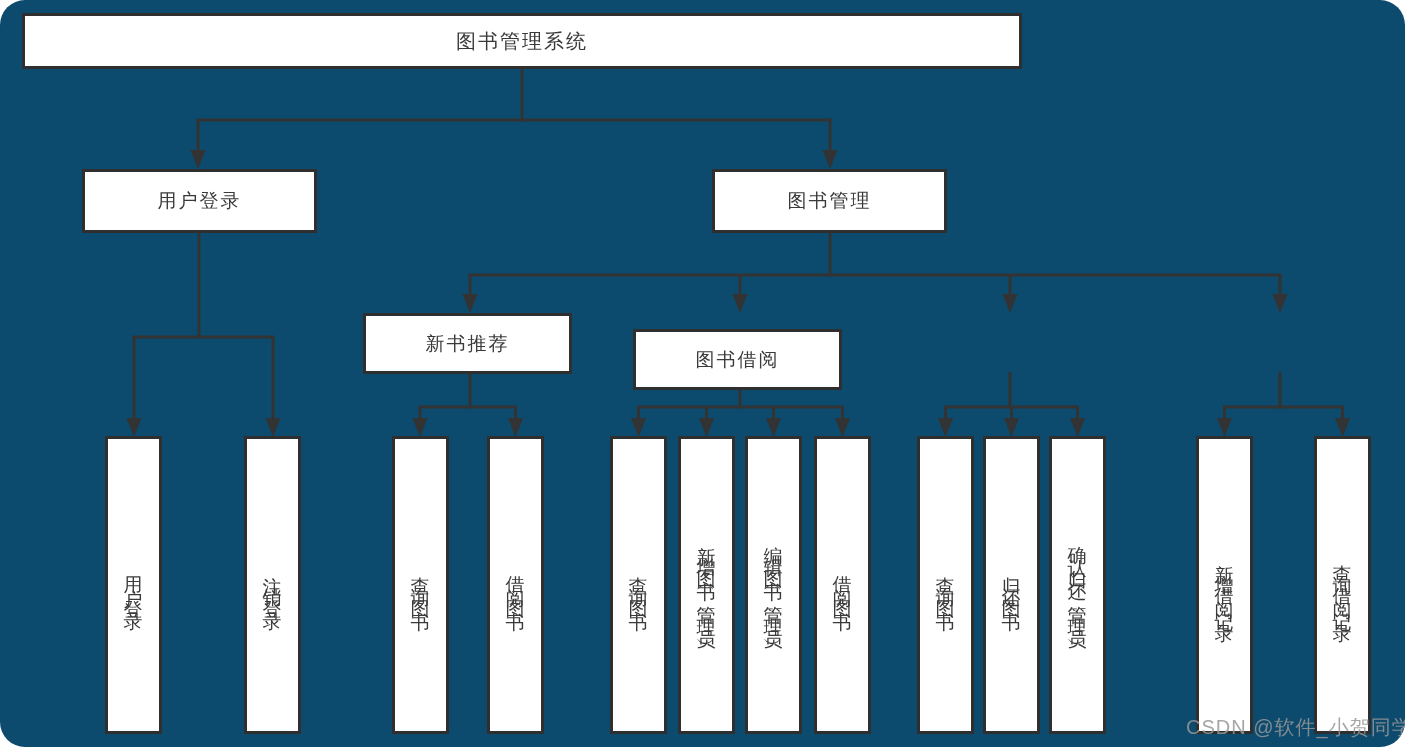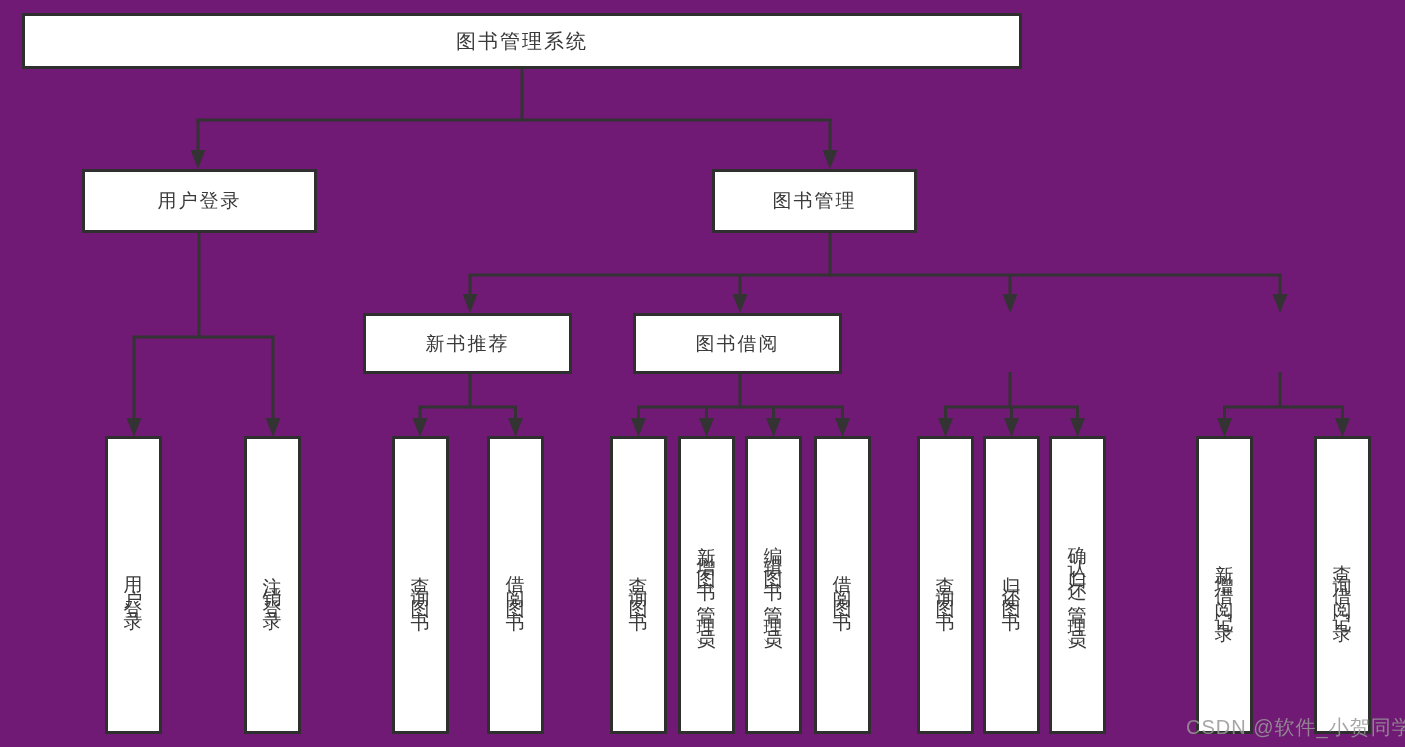--- a/index.html
+++ b/index.html
@@ -1,32 +1,32 @@
 <!DOCTYPE html>
 <html><head>
 <meta charset="utf-8">
 <style>
   html,body{margin:0;padding:0;background:#fff;}
   .stage{
-    position:relative;width:1405px;height:747px;background:#701a75;
-    font-family:"Liberation Sans", sans-serif;overflow:hidden;
+    position:relative;width:1405px;height:747px;background:#0c4a6e;
+    font-family:"Liberation Sans", sans-serif;overflow:hidden;border-radius:25px;
   }
   svg.wires{position:absolute;left:0;top:0;z-index:0;}
   .box{
     position:absolute;background:#ffffff;border:3px solid #2f2f2f;
     box-sizing:border-box;display:flex;align-items:center;justify-content:center;
     color:#3a3a3a;z-index:1;
   }
   .hbox{font-size:19px;letter-spacing:2px;white-space:nowrap;}
   .root-box{left:22px;top:13px;width:1000px;height:56px;font-size:20px;}
   .l2-user{left:82px;top:169px;width:235px;height:64px;}
-  .l2-book{left:712px;top:169px;width:205px;height:64px;justify-content:center;}
+  .l2-book{left:712px;top:169px;width:235px;height:64px;justify-content:center;}
   .l3{top:313px;width:209px;height:61px;}
   .l3-recommend{left:363px;}
-  .l3-borrow{left:633px;}
+  .l3-borrow{left:633px;margin-top:16px;}
   .l3-current{left:903px;}
   .l3-records{left:1172px;}
   .leaf{top:436px;width:57px;height:298px;}
   .vtext{
     writing-mode:vertical-rl;text-orientation:mixed;
     font-size:19px;letter-spacing:12px;line-height:1;white-space:nowrap;
   }
   .leaf-1{left:105px;} .leaf-2{left:244px;}
   .leaf-3{left:392px;} .leaf-4{left:487px;}
   .leaf-5{left:610px;} .leaf-6{left:678px;} .leaf-7{left:745px;} .leaf-8{left:814px;}

